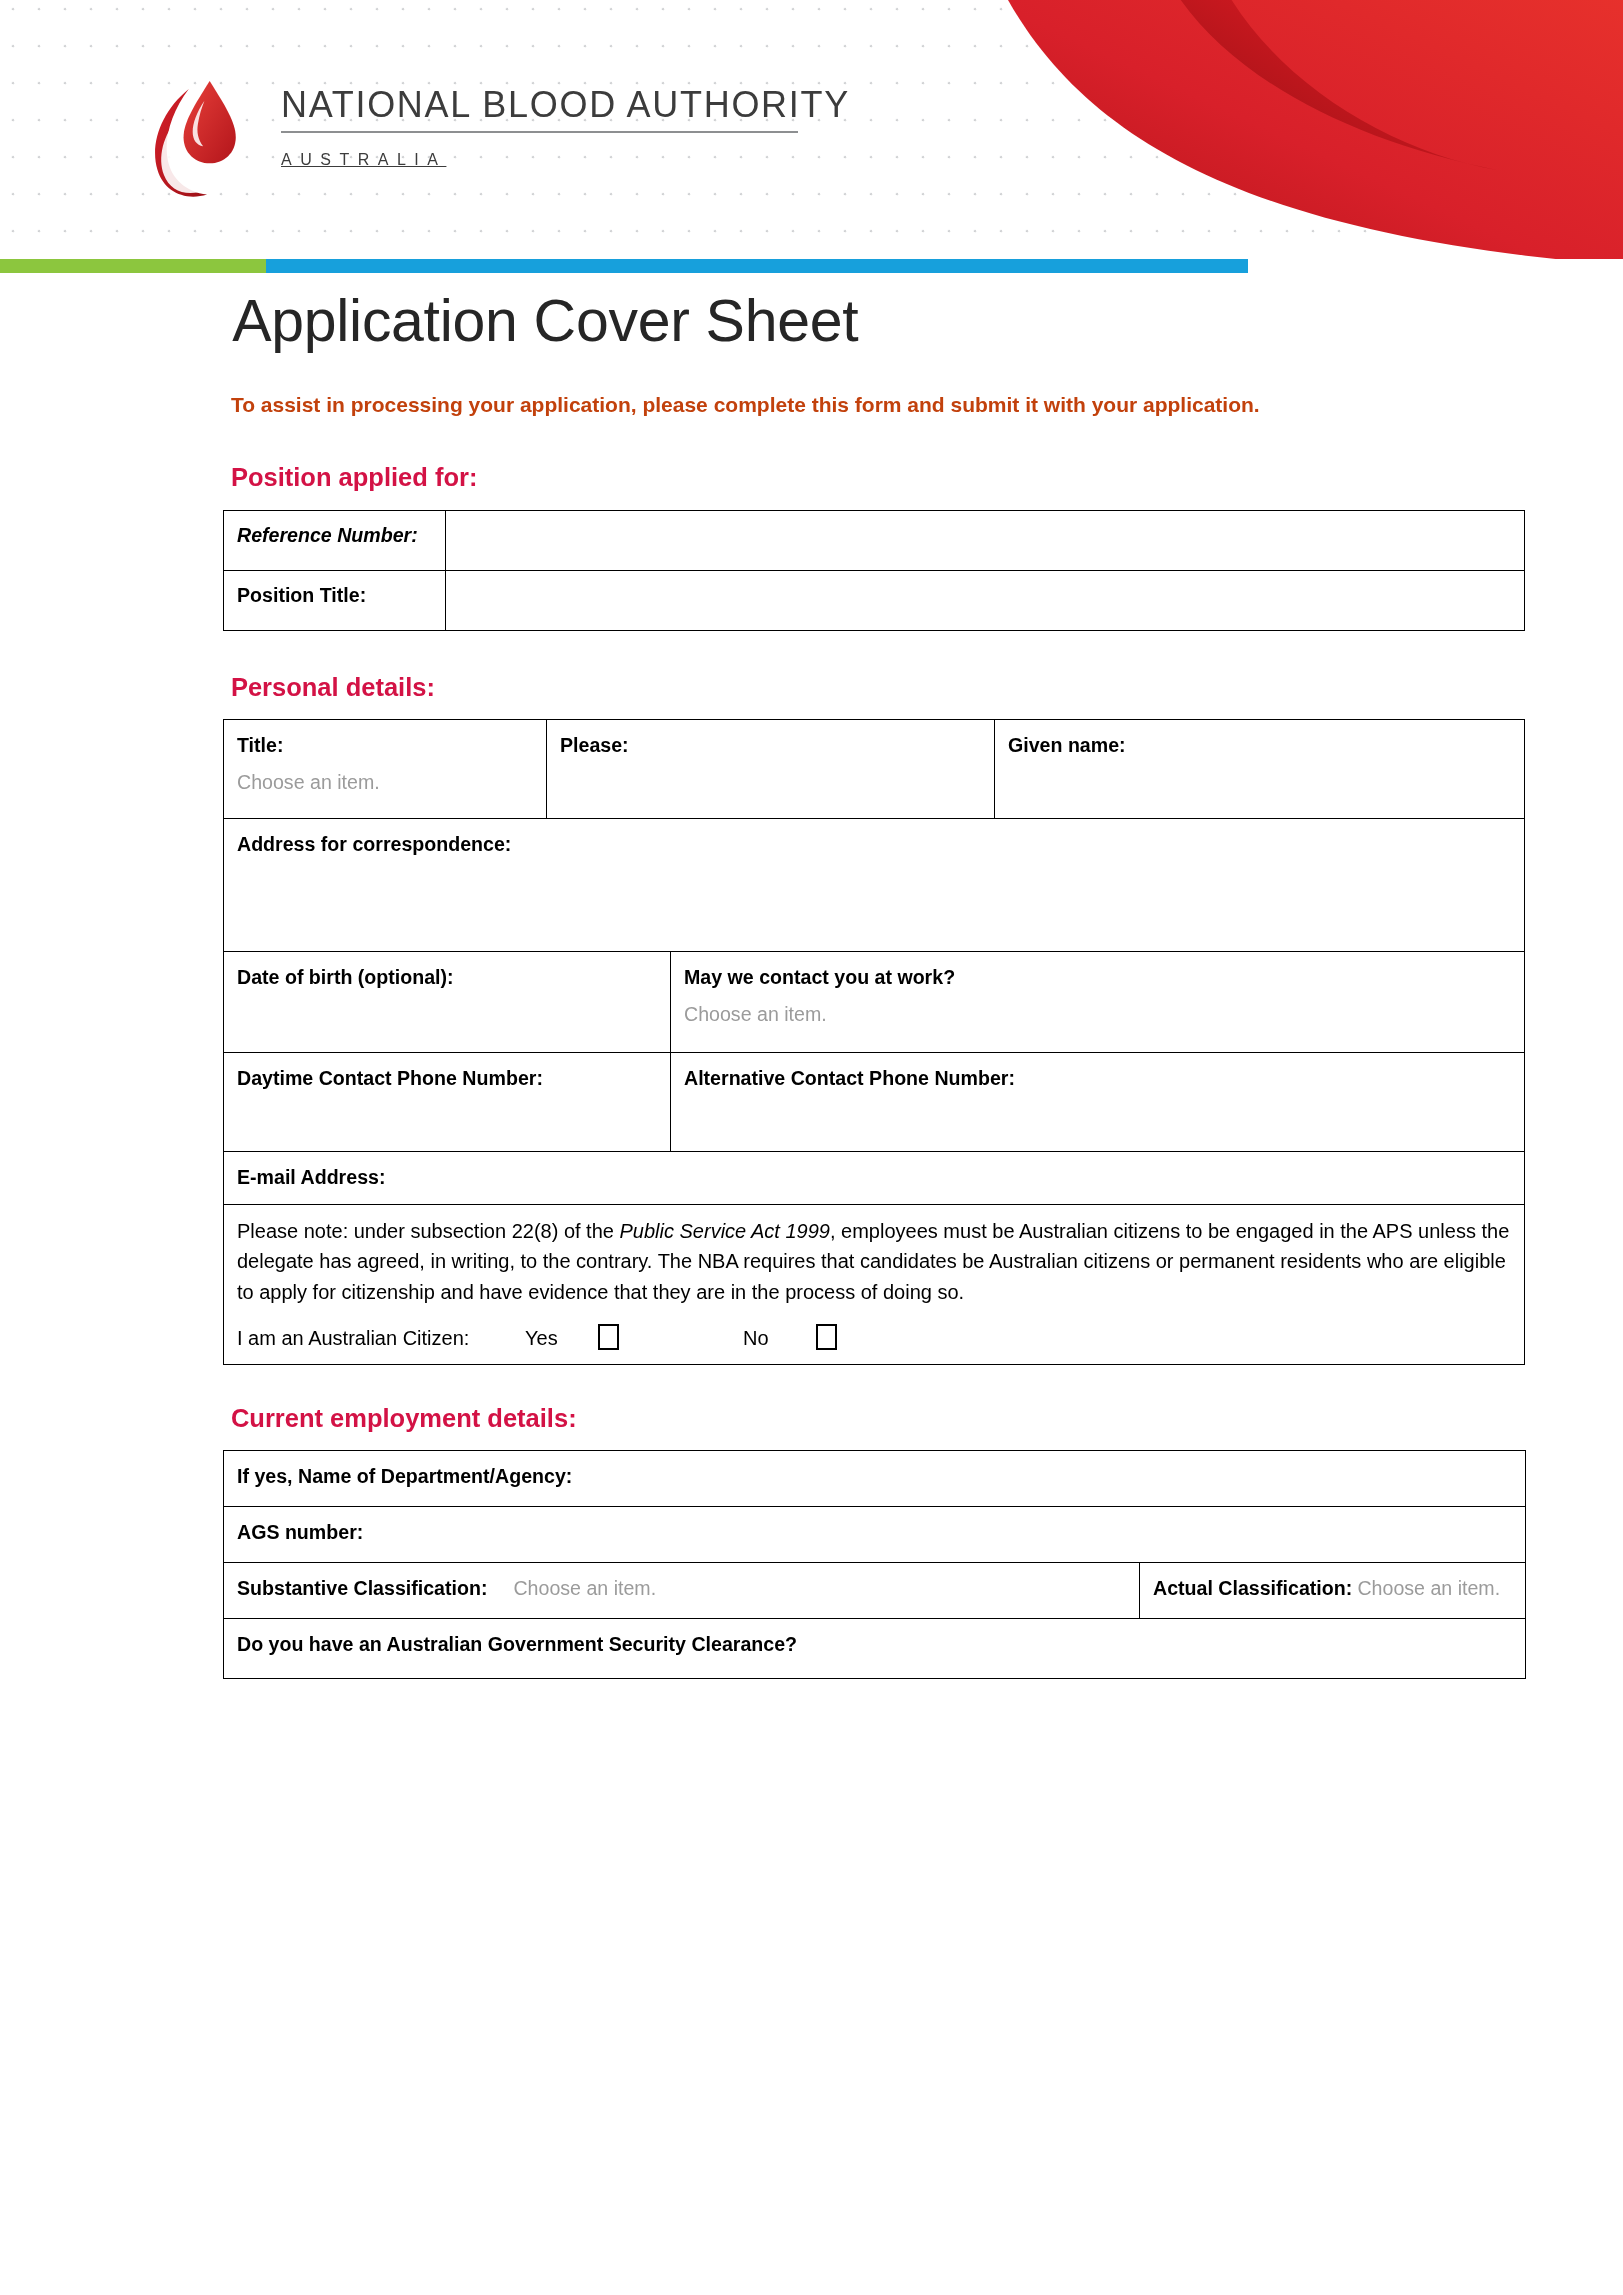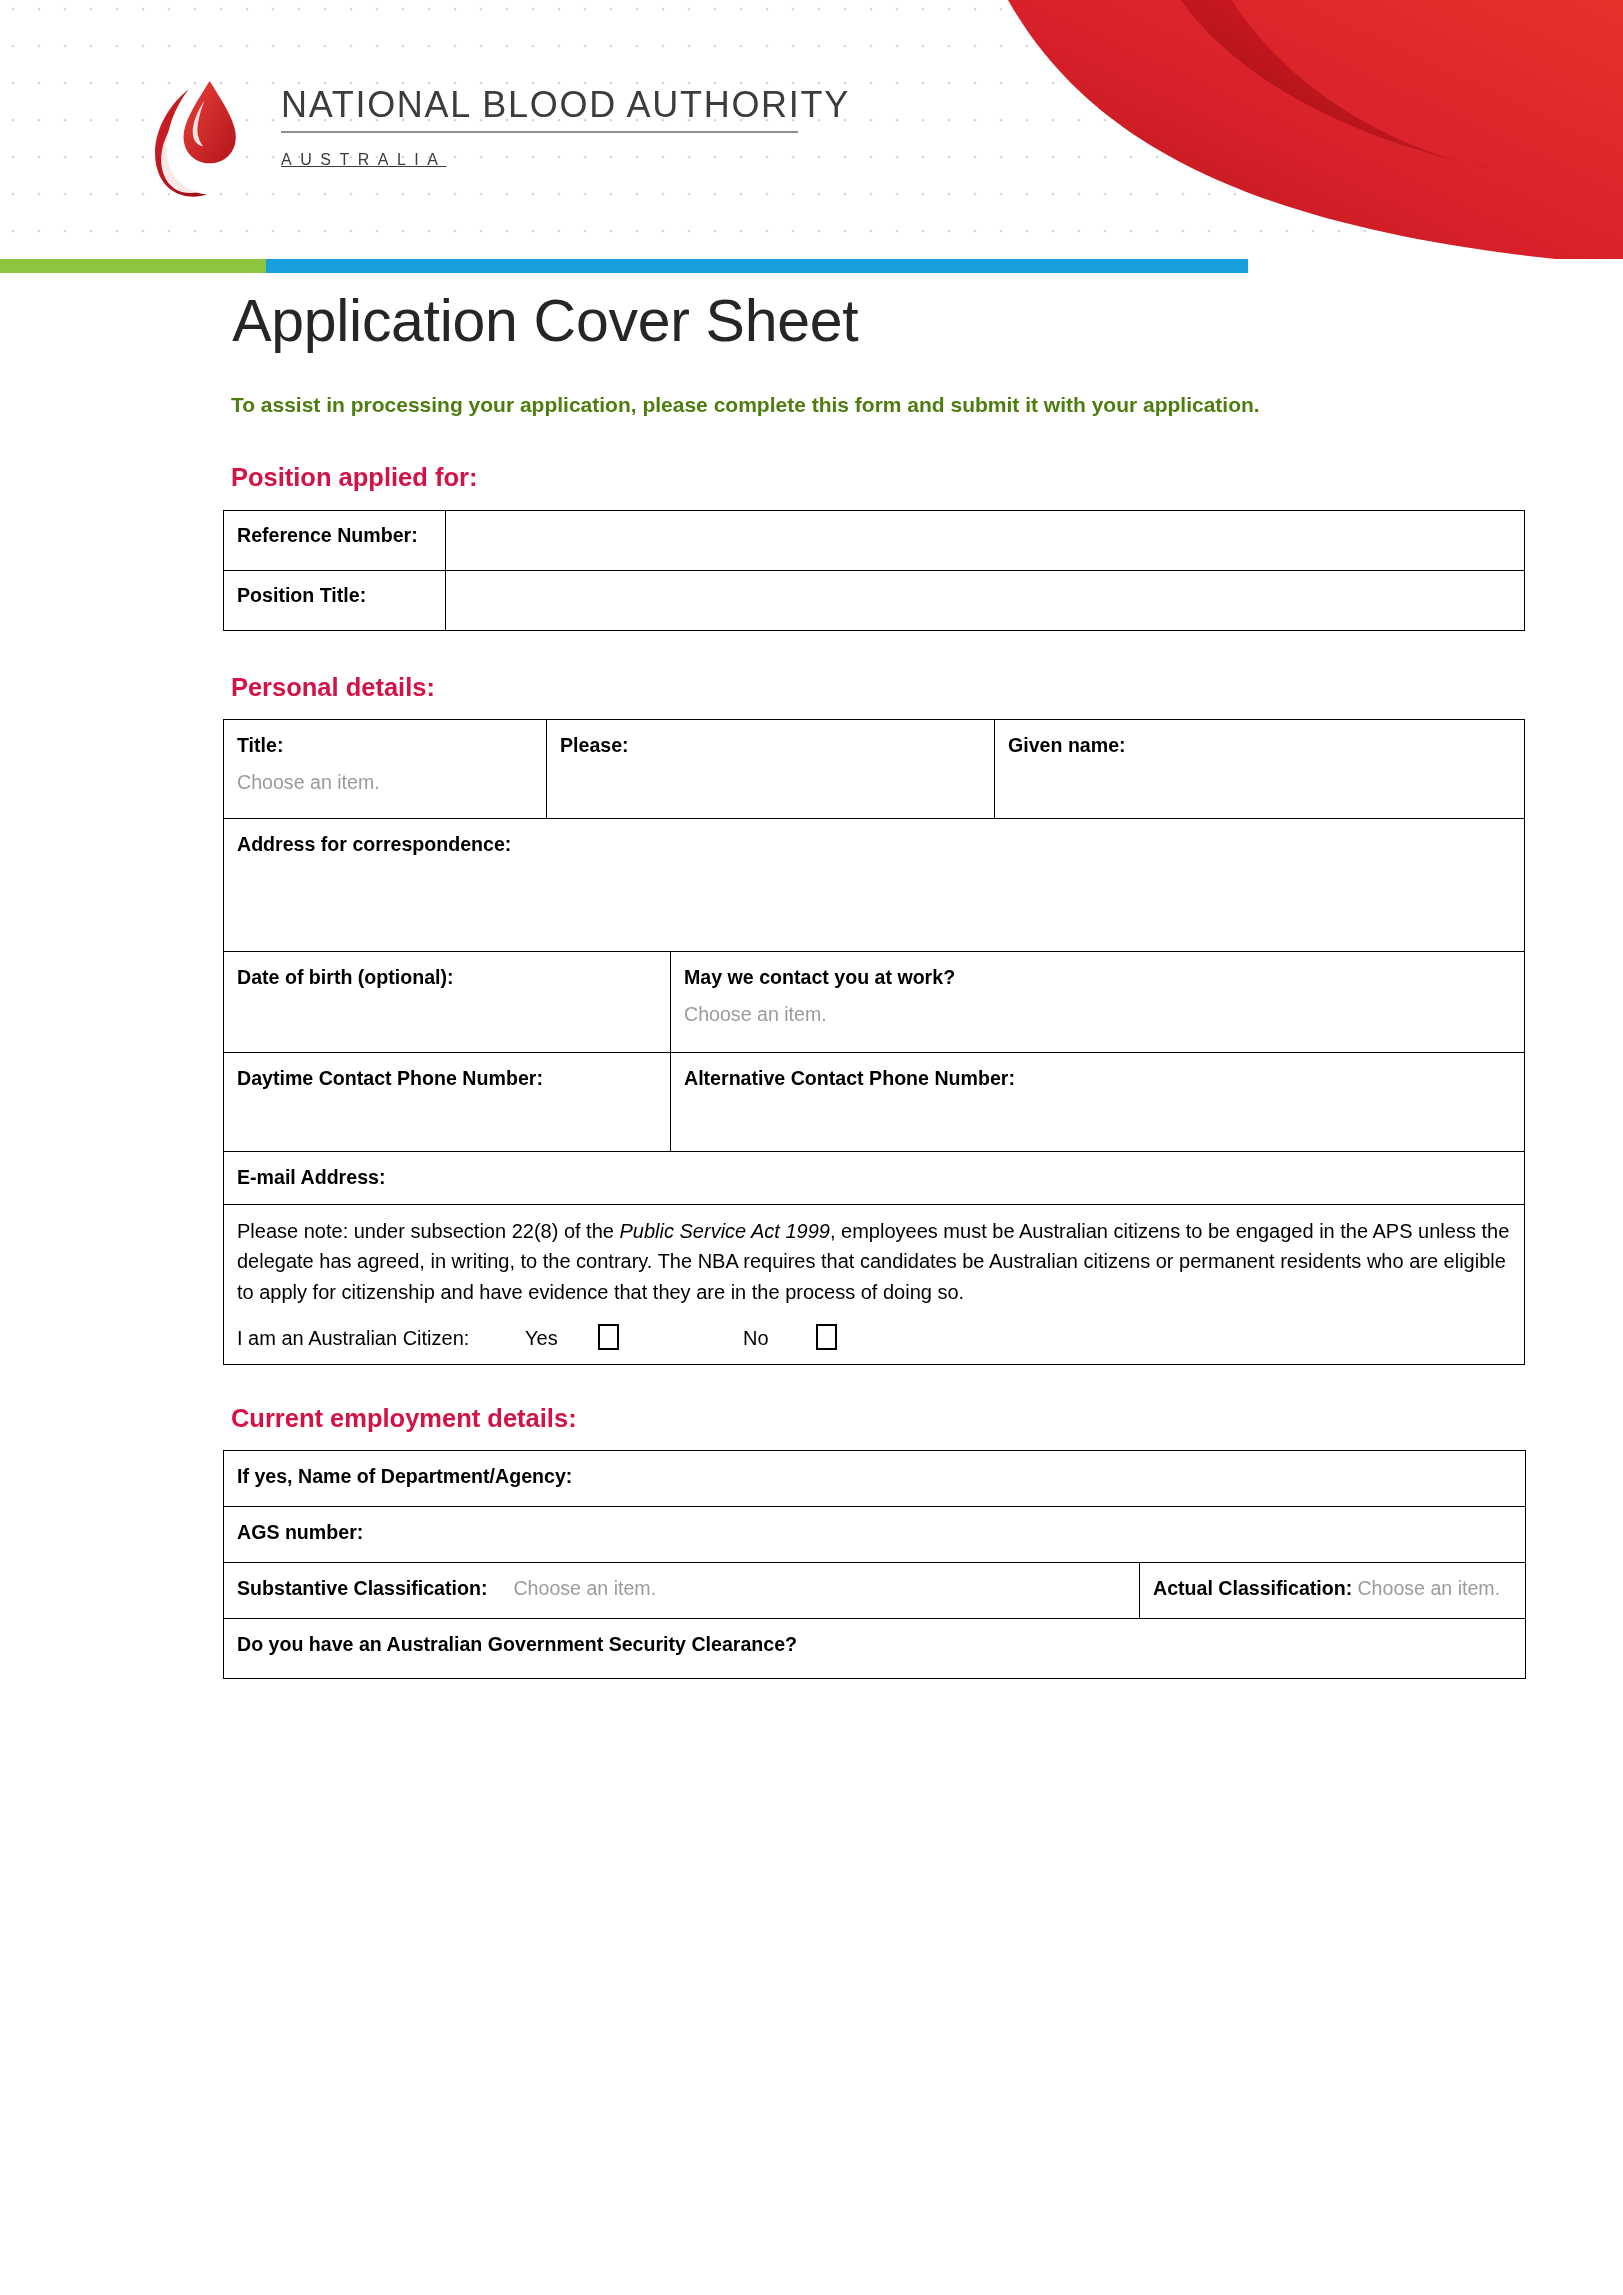--- a/index.html
+++ b/index.html
@@ -132,21 +132,21 @@
     line-height: 1.12;
     margin: 0 0 0 9.2px;
     letter-spacing: -0.3px;
   }
   .intro {
     margin: 35px 0 0 7.9px;
     width: 1152px;
     font-size: 21px;
     font-weight: bold;
     line-height: 1.53;
-    color: #4d7c0f;
+    color: #c2410c;
   }
   .section-head {
     margin: 41px 0 17px 7.9px;
     font-size: 25.5px;
     font-weight: bold;
     color: #d31245;
     line-height: 1.2;
   }
   .section-head.tight { margin-top: 38px; }
 
@@ -161,21 +161,21 @@
     vertical-align: top;
     padding: 10.5px 11.8px 10.5px 13px;
     font-size: 19.6px;
     line-height: 1.45;
   }
   .lbl { font-weight: bold; }
   .ph { color: #9b9b9b; font-weight: normal; }
   .gap-sm { display: block; height: 9.2px; }
 
   
-  .h-ref  { height: 38px; }
+  .h-ref  { height: 38px; font-style: italic; }
   .h-pos  { height: 38px; }
   .h-name { height: 77px; }
   .h-addr { height: 111px; }
   .h-dob  { height: 79px; }
   .h-phone{ height: 77px; }
   .h-email{ height: 31px; }
   .h-note { height: auto; }
   .h-emp  { height: 41px; }
   .h-agency { height: 34px; }
   .h-ags  { height: 34px; }

